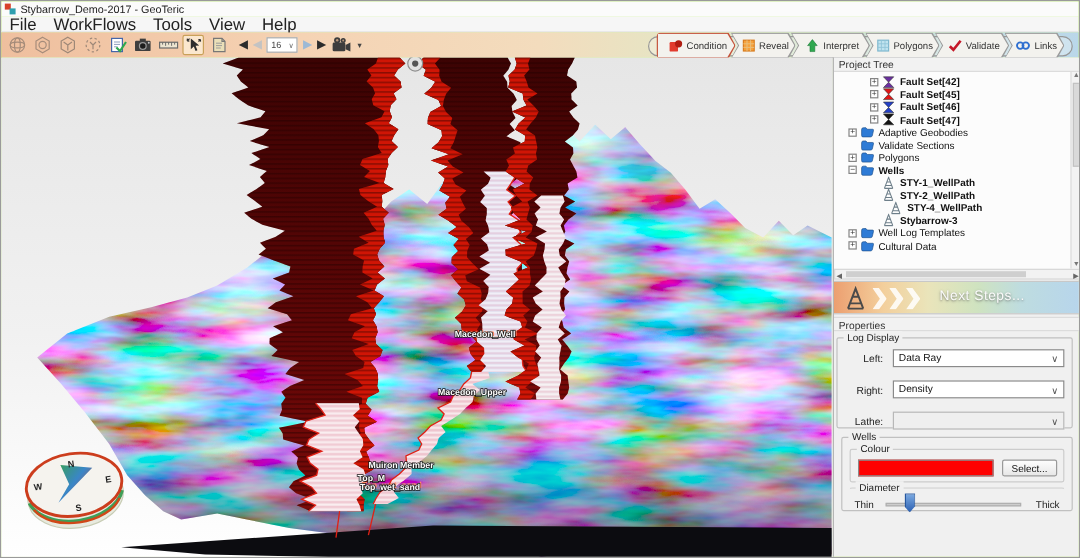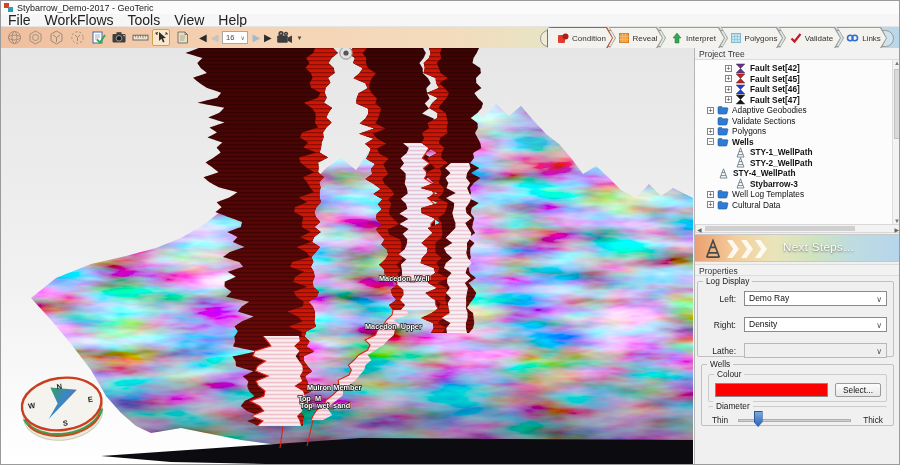--- a/index.html
+++ b/index.html
@@ -458,21 +458,21 @@
           </div>
           <div class="trow" style="padding-left: 30px;">
             <span class="exp none"></span>
             <span class="ticon">
               <svg width="11" height="11" viewBox="0 0 11 11">
                 <path d="M2 10 L5.5 0.8 L9 10 M3 7.6 L8 7.6 M3.9 4.6 L7.1 4.6 M2 10 L9 10" fill="none" stroke="#6e7f8a" stroke-width="0.9"></path>
               </svg>
             </span>
             <span class="tlabel b">STY-2_WellPath</span>
           </div>
-          <div class="trow" style="padding-left: 13px;">
+          <div class="trow" style="padding-left: 36px;">
             <span class="exp none"></span>
             <span class="ticon">
               <svg width="11" height="11" viewBox="0 0 11 11">
                 <path d="M2 10 L5.5 0.8 L9 10 M3 7.6 L8 7.6 M3.9 4.6 L7.1 4.6 M2 10 L9 10" fill="none" stroke="#6e7f8a" stroke-width="0.9"></path>
               </svg>
             </span>
             <span class="tlabel b">STY-4_WellPath</span>
           </div>
           <div class="trow" style="padding-left: 30px;">
             <span class="exp none"></span>
@@ -527,21 +527,21 @@
       <span class="bn-text">Next Steps...</span>
     </div>
 
     <div class="phdr" style="top:216px;border-top:1px solid #dcdcdc">Properties</div>
 
     <div class="gbox" style="top:233px;left:2px;right:7px;height:76px">
       <span class="legend">Log Display</span>
       <div id="logrows">
           <div class="prow" style="top: 9px;">
             <span class="plabel">Left:</span>
-            <div class="combo"><span>Demo Ray</span><span class="chv">∨</span></div>
+            <div class="combo"><span>Data Ray</span><span class="chv">∨</span></div>
           </div>
           <div class="prow" style="top: 35px;">
             <span class="plabel">Right:</span>
             <div class="combo"><span>Density</span><span class="chv">∨</span></div>
           </div>
           <div class="prow" style="top: 61px;">
             <span class="plabel">Lathe:</span>
             <div class="combo dis"><span></span><span class="chv">∨</span></div>
           </div>
         </div>

